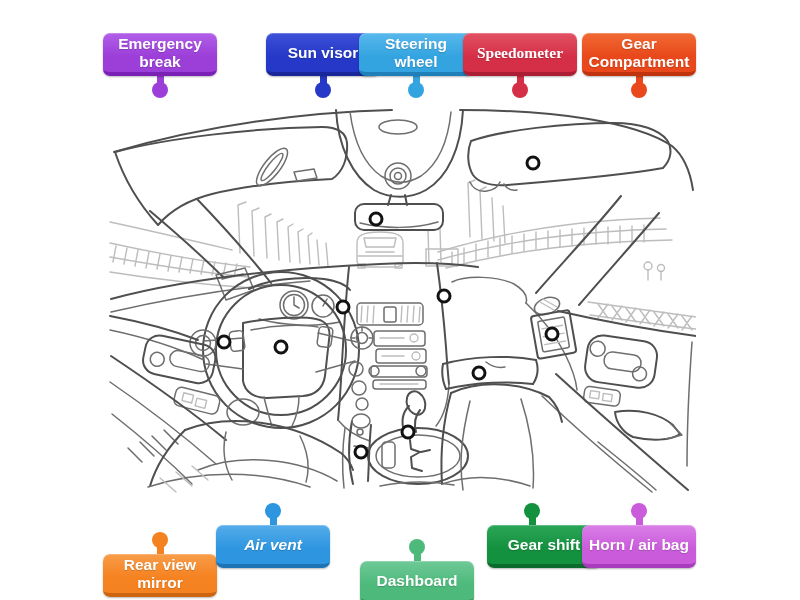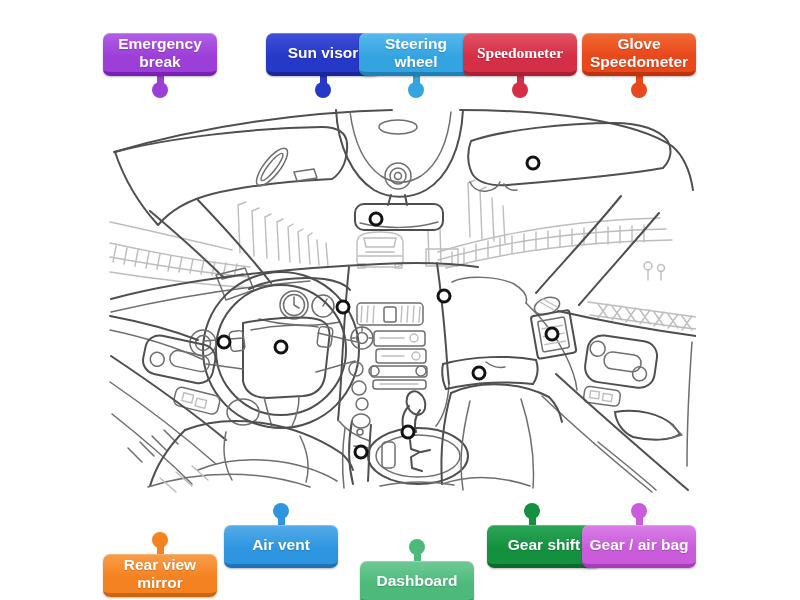--- a/index.html
+++ b/index.html
@@ -297,35 +297,35 @@
       </div>
       <div class="label top" style="left: 463px; font-family: Liberation Serif, serif; --c: #d52f47; --cl: #e25263; --cd: #ab1e33;">
         <div class="box">
           <span>Speedometer</span>
         </div>
         <div class="stem"></div>
         <div class="dot"></div>
       </div>
       <div class="label top" style="left: 582px; --c: #e8481b; --cl: #f16a33; --cd: #c0330d;">
         <div class="box">
-          <span>Glove Speedometer</span>
+          <span>Gear Compartment</span>
         </div>
         <div class="stem"></div>
         <div class="dot"></div>
       </div>
     </div>
   <div>
       <div class="label bottom" style="left: 103px; margin-top: 29px; --c: #f58220; --cl: #f89d4a; --cd: #cd6410;">
         <div class="box">
           <span>Rear view mirror</span>
         </div>
         <div class="stem"></div>
         <div class="dot"></div>
       </div>
-      <div class="label bottom" style="left: 224px; --c: #2e96e0; --cl: #55acea; --cd: #1d73b4;">
+      <div class="label bottom" style="left: 216px; font-style: italic; --c: #2e96e0; --cl: #55acea; --cd: #1d73b4;">
         <div class="box">
           <span>Air vent</span>
         </div>
         <div class="stem"></div>
         <div class="dot"></div>
       </div>
       <div class="label bottom" style="left: 360px; margin-top: 36px; --c: #4dba7b; --cl: #6fc996; --cd: #36945e;">
         <div class="box">
           <span>Dashboard</span>
         </div>
@@ -334,20 +334,20 @@
       </div>
       <div class="label bottom" style="left: 463px; padding-left: 24px; --c: #14913f; --cl: #2ba658; --cd: #0b6b2d;">
         <div class="box">
           <span>Gear shift</span>
         </div>
         <div class="stem"></div>
         <div class="dot"></div>
       </div>
       <div class="label bottom" style="left: 582px; --c: #ca5cdb; --cl: #da7fe7; --cd: #a93bbd;">
         <div class="box">
-          <span>Gear / air bag</span>
+          <span>Horn / air bag</span>
         </div>
         <div class="stem"></div>
         <div class="dot"></div>
       </div>
     </div>
 
 </div>
 
 </body></html>

